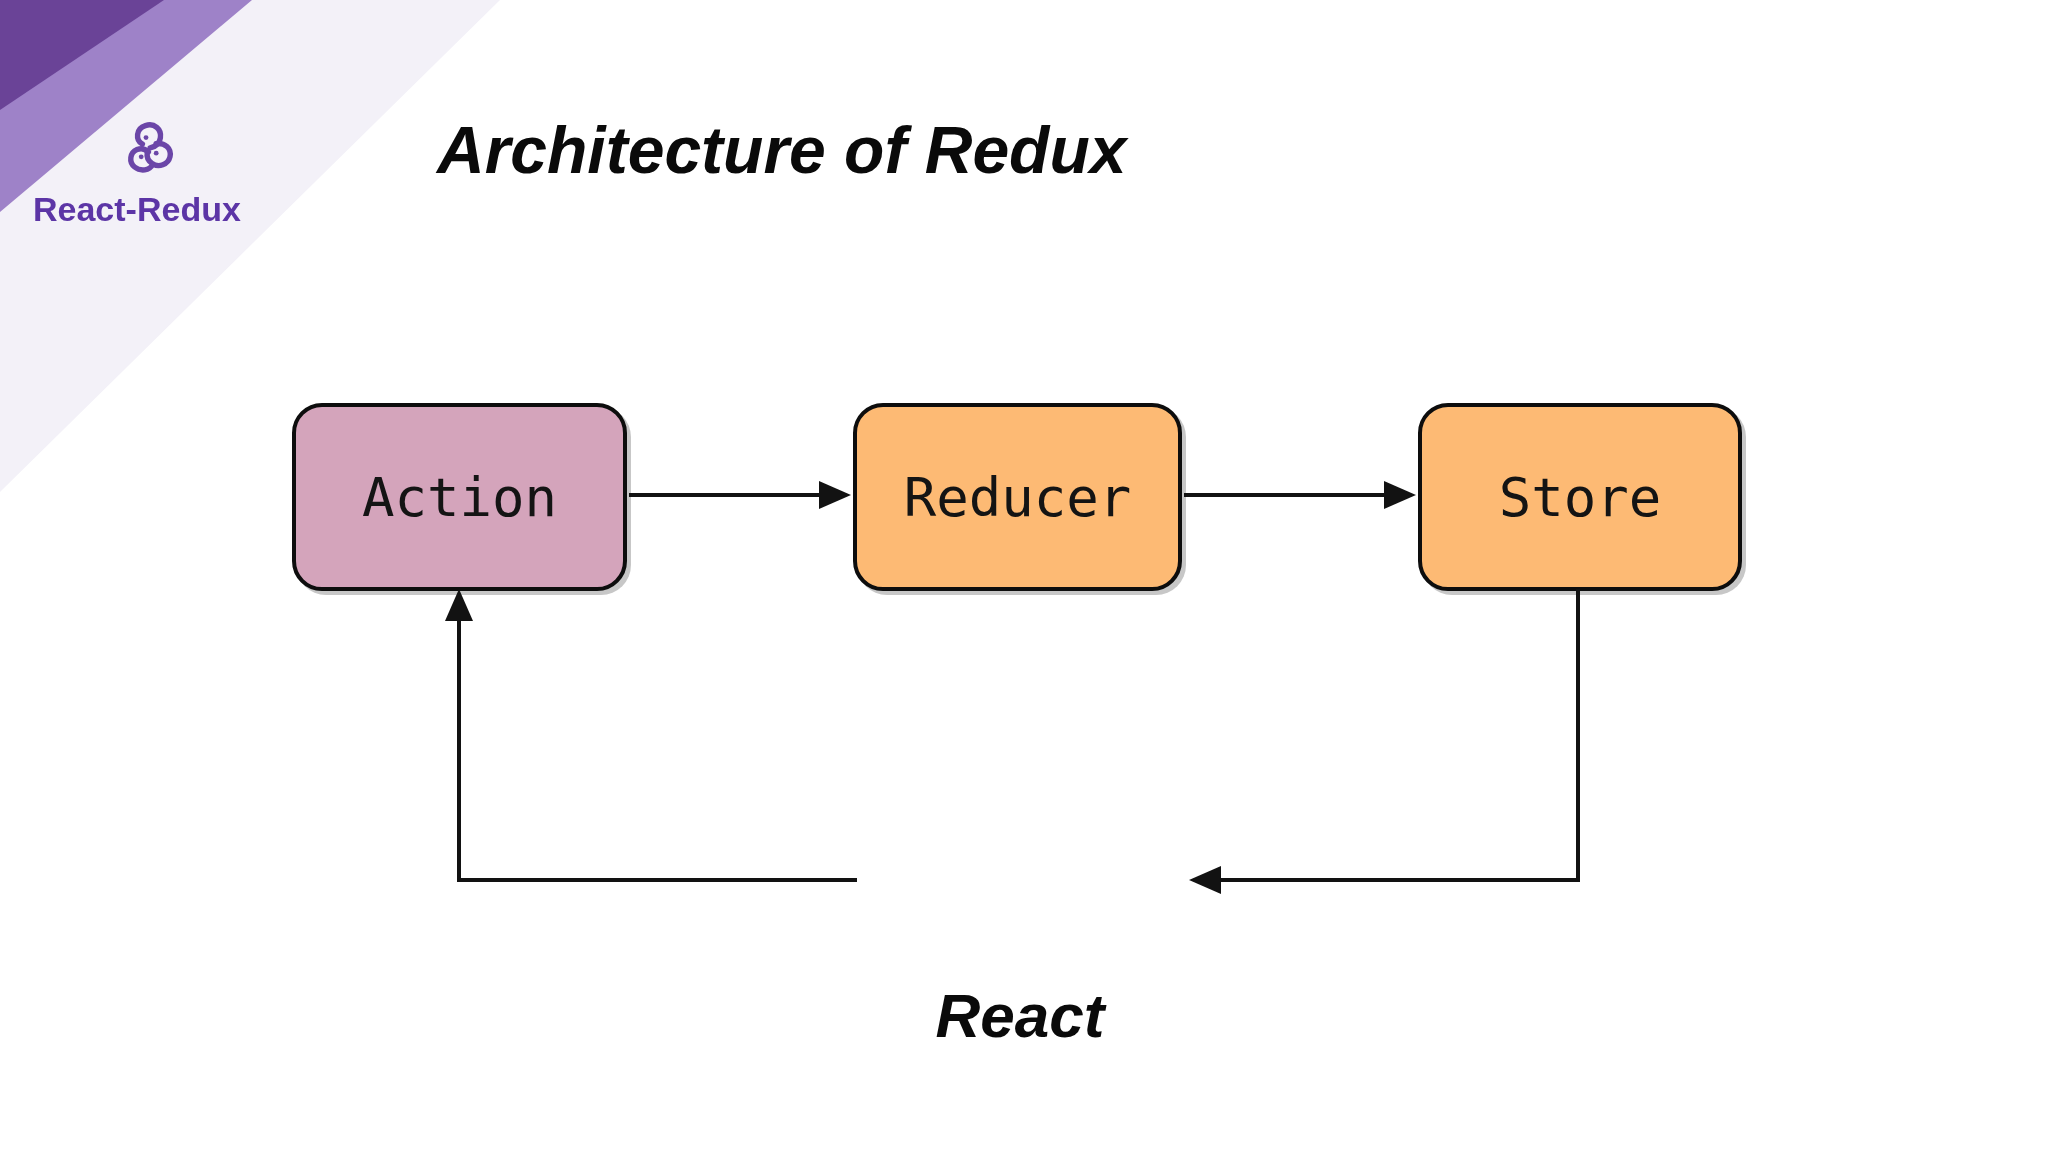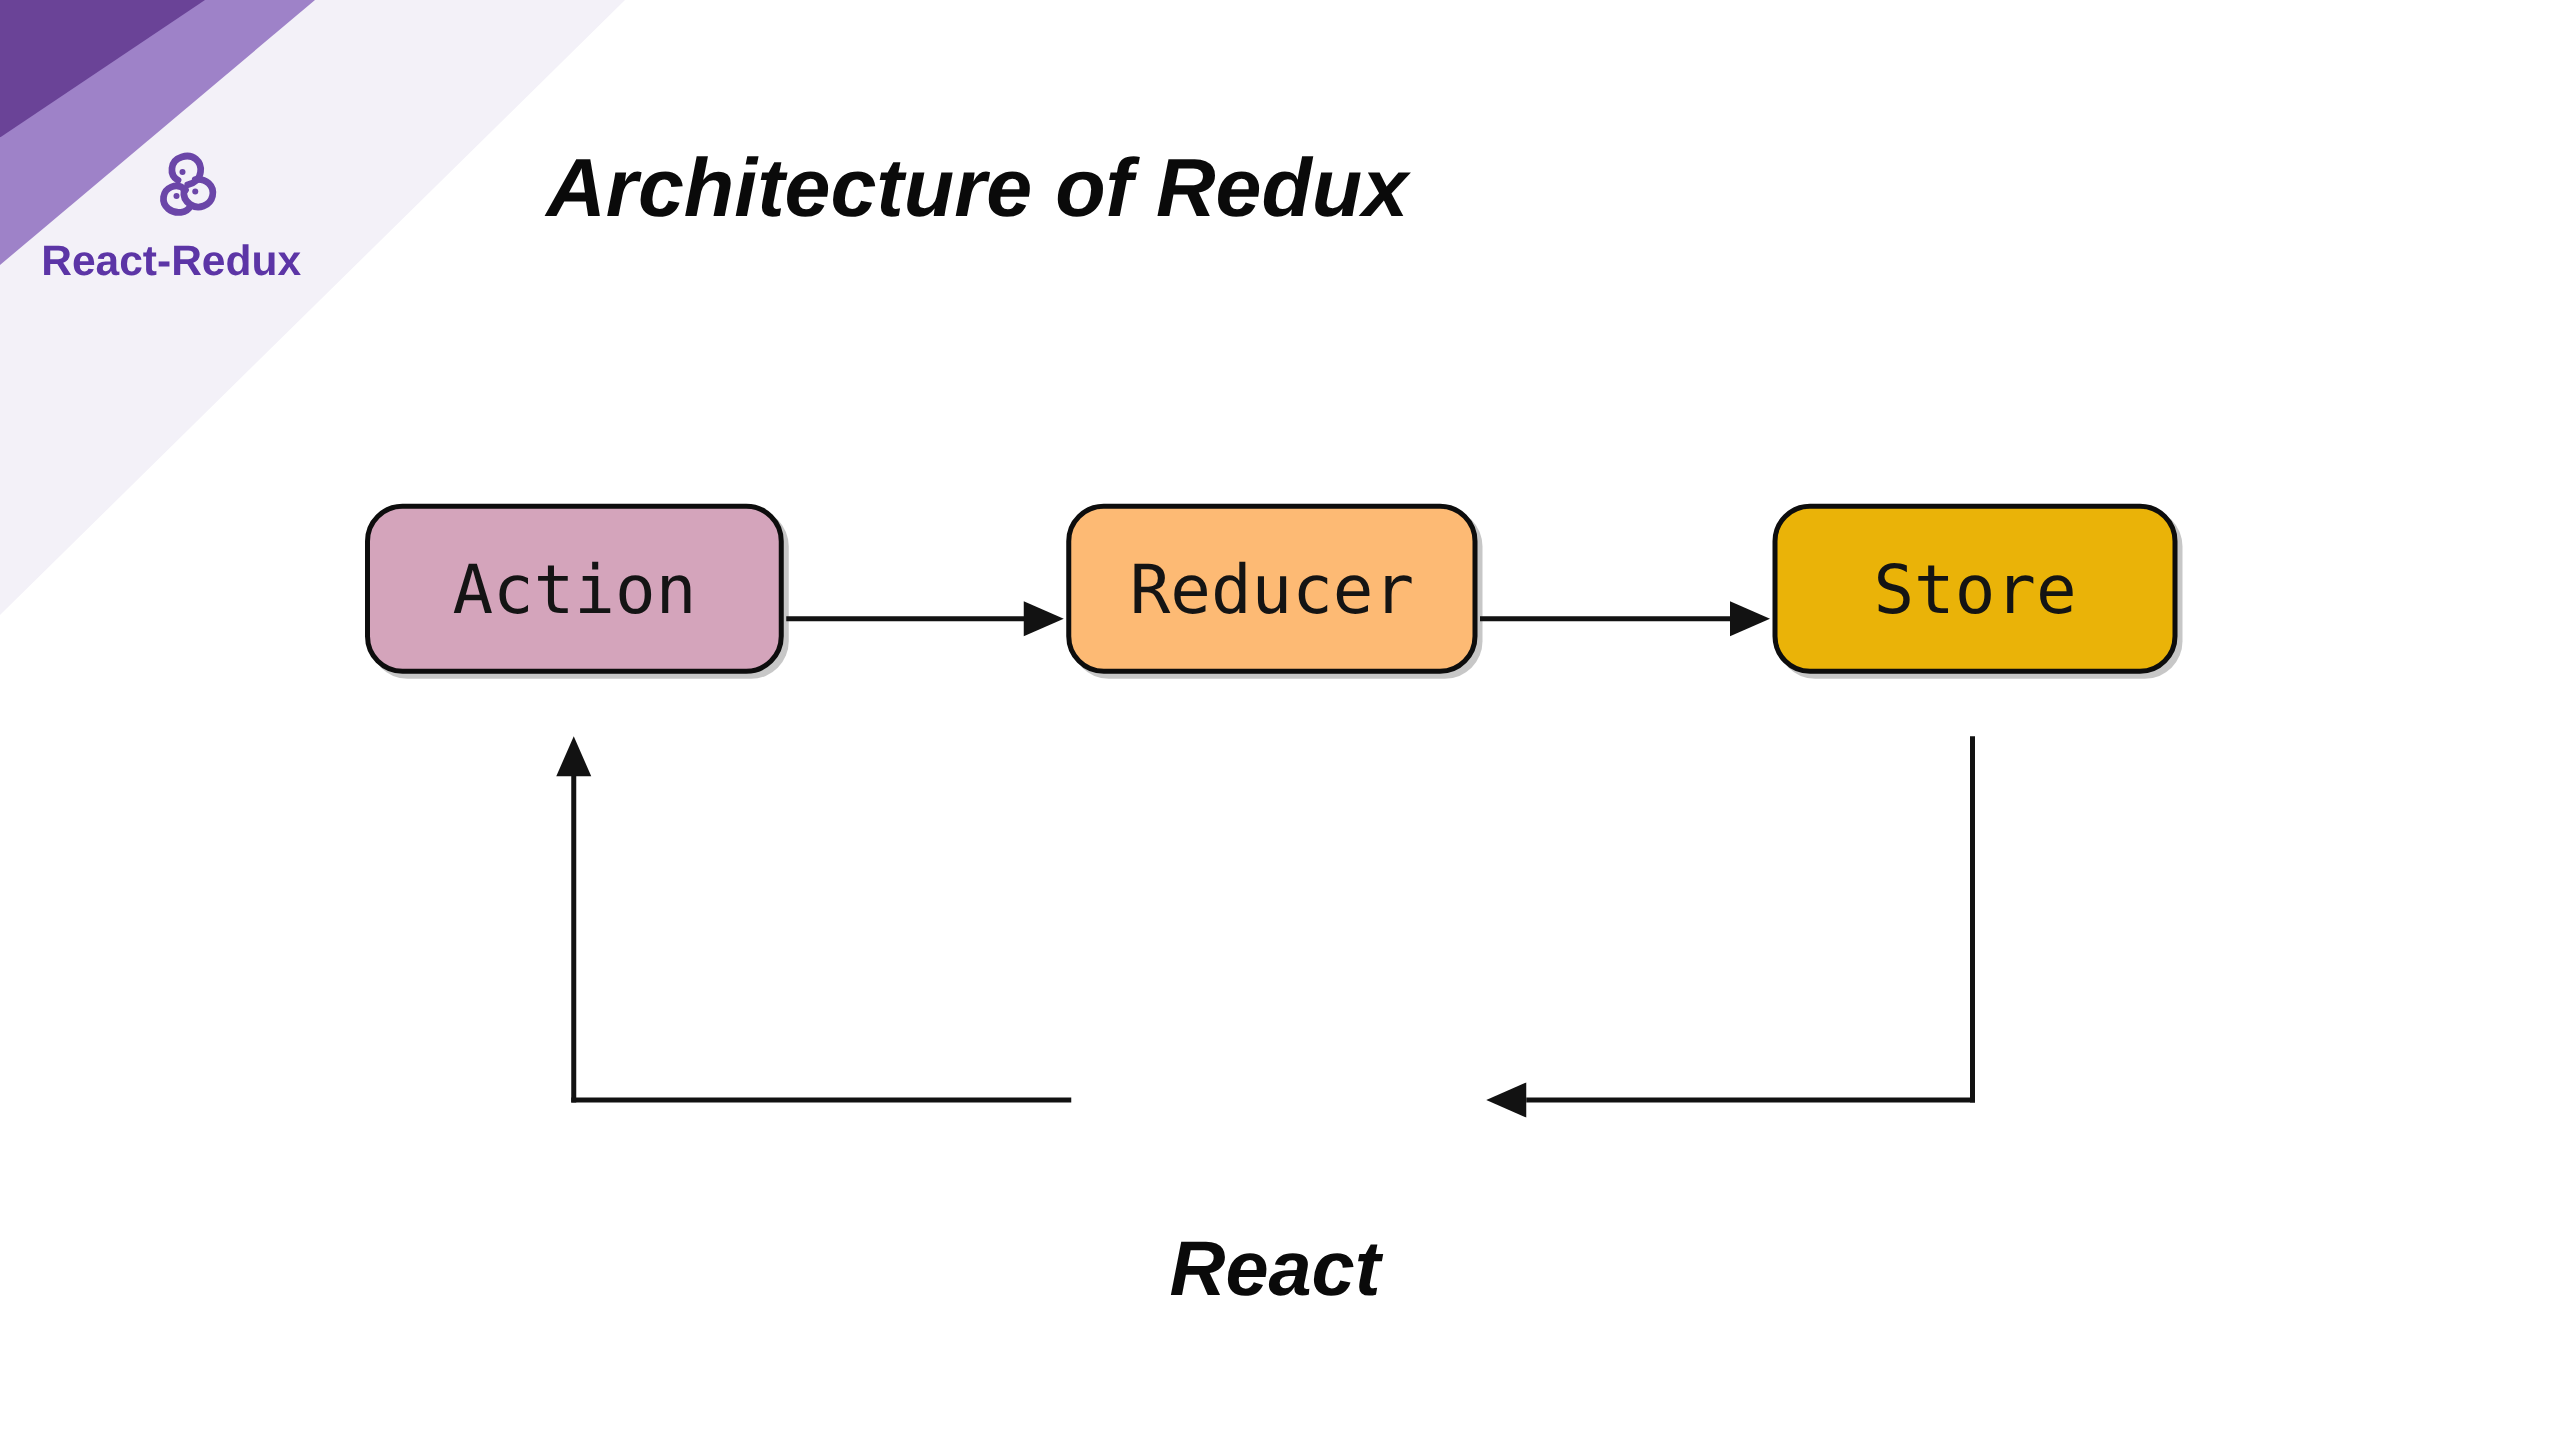--- a/index.html
+++ b/index.html
@@ -27,21 +27,21 @@
   
   .page-title{
     position:absolute;left:437px;top:112px;
     font-size:66px;font-weight:bold;font-style:italic;
     color:#0a0a0a;white-space:nowrap;
   }
 
   
   .node{
     position:absolute;box-sizing:border-box;
-    height:136px;
+    height:188px;
     border:4px solid #0d0d0d;border-radius:30px;
     box-shadow:4px 4px 0 rgba(130,130,130,.45);
     display:flex;align-items:center;justify-content:center;
     font-family:"DejaVu Sans Mono", monospace;
     font-size:54px;color:#141414;
   }
   .node-action {left:292px; top:403px; width:335px;}
   .node-reducer{left:853px; top:403px; width:329px;}
   .node-store  {left:1418px;top:403px; width:324px;}
   .node-view   {left:853px; top:786px; width:334px;}
@@ -83,21 +83,21 @@
   <div class="brand-name" style="color: rgb(92, 53, 166);">React-Redux</div>
 
   <div class="page-title">Architecture of Redux</div>
 
   <div class="node node-action" style="background-color: rgb(212, 164, 187);">
     <span>Action</span>
   </div>
   <div class="node node-reducer" style="background-color: #fdba74;">
     <span>Reducer</span>
   </div>
-  <div class="node node-store" style="background-color: #eab308;">
+  <div class="node node-store" style="background-color: #fdba74;">
     <span>Store</span>
   </div>
 
   <div class="edge">
     <div class="line" style="left:629px;top:493px;width:196px;height:4px;"></div>
     <div class="head head-right" style="left:819px;top:481px;"></div>
   </div>
 
   <div class="edge">
     <div class="line" style="left:1184px;top:493px;width:202px;height:4px;"></div>

